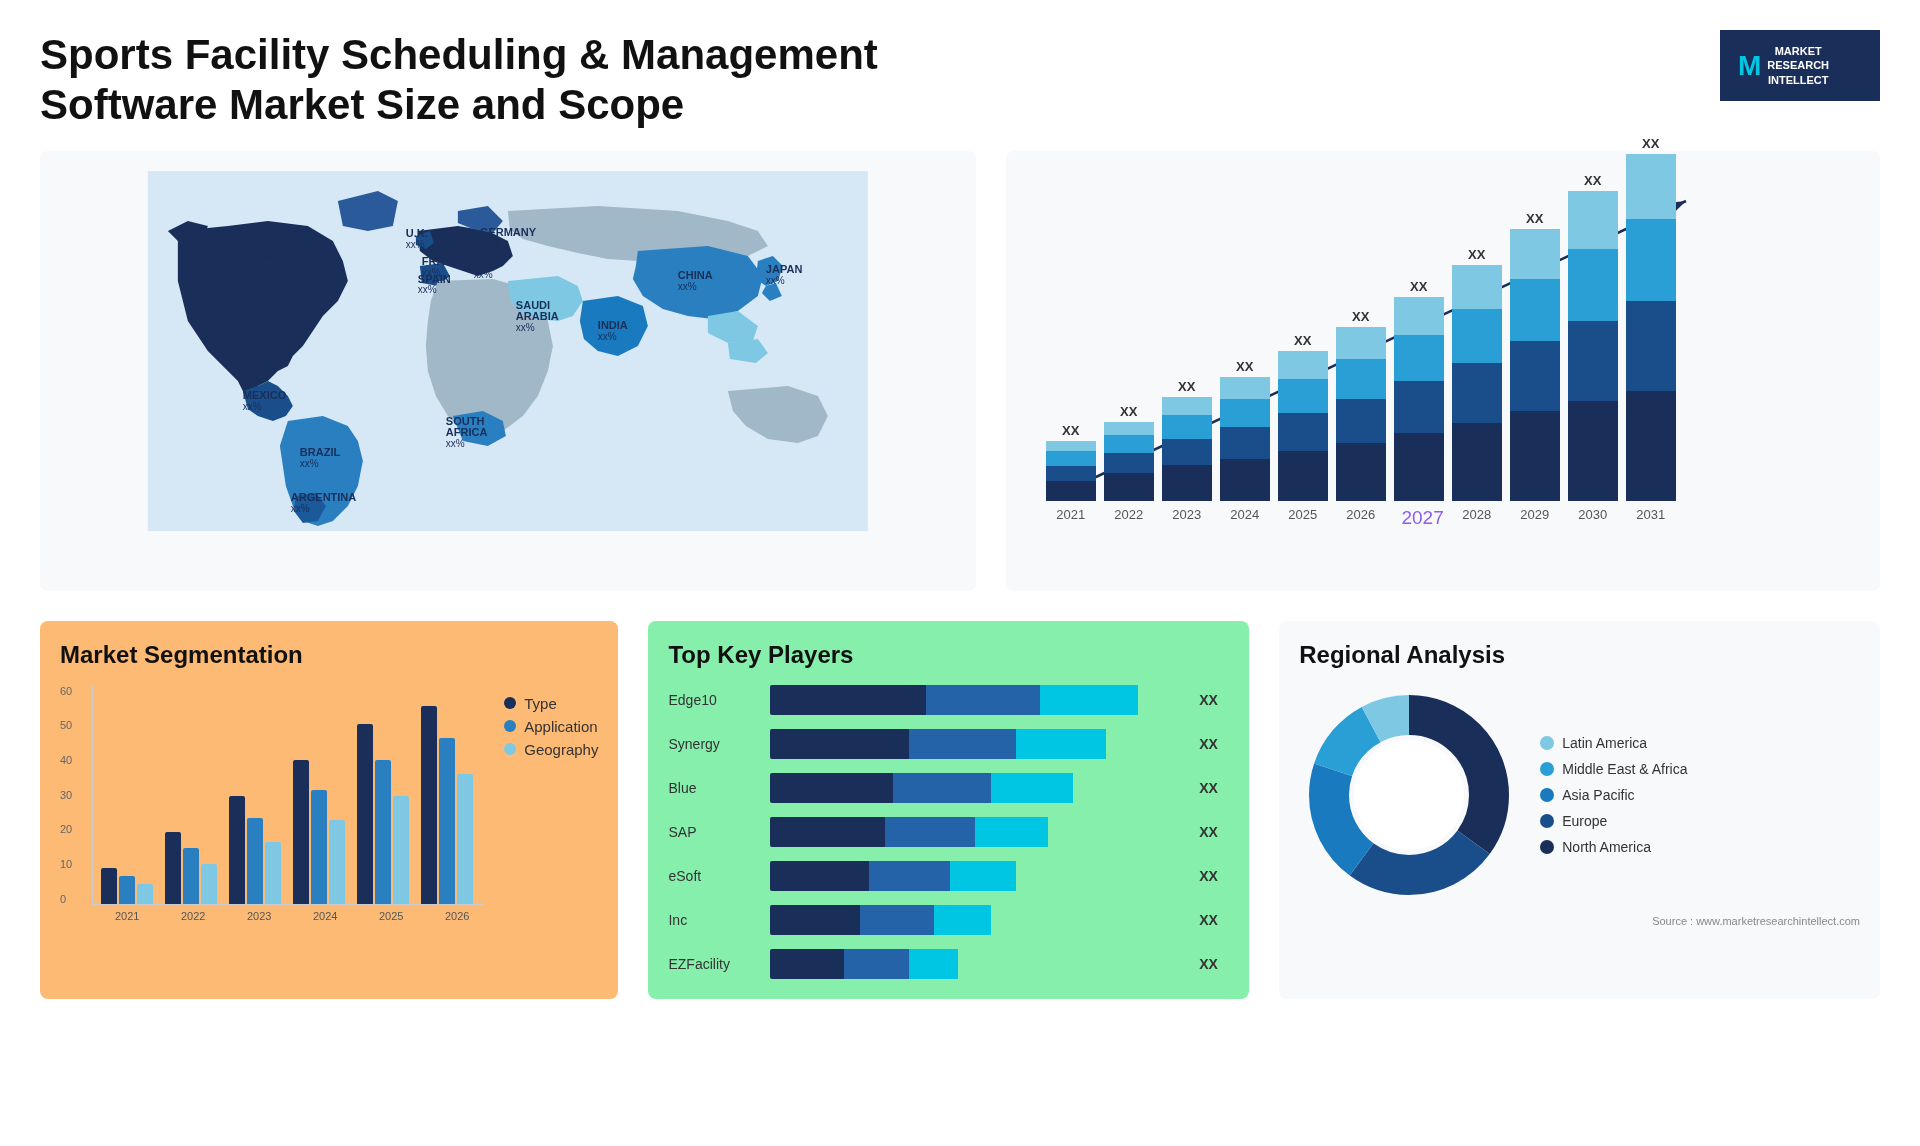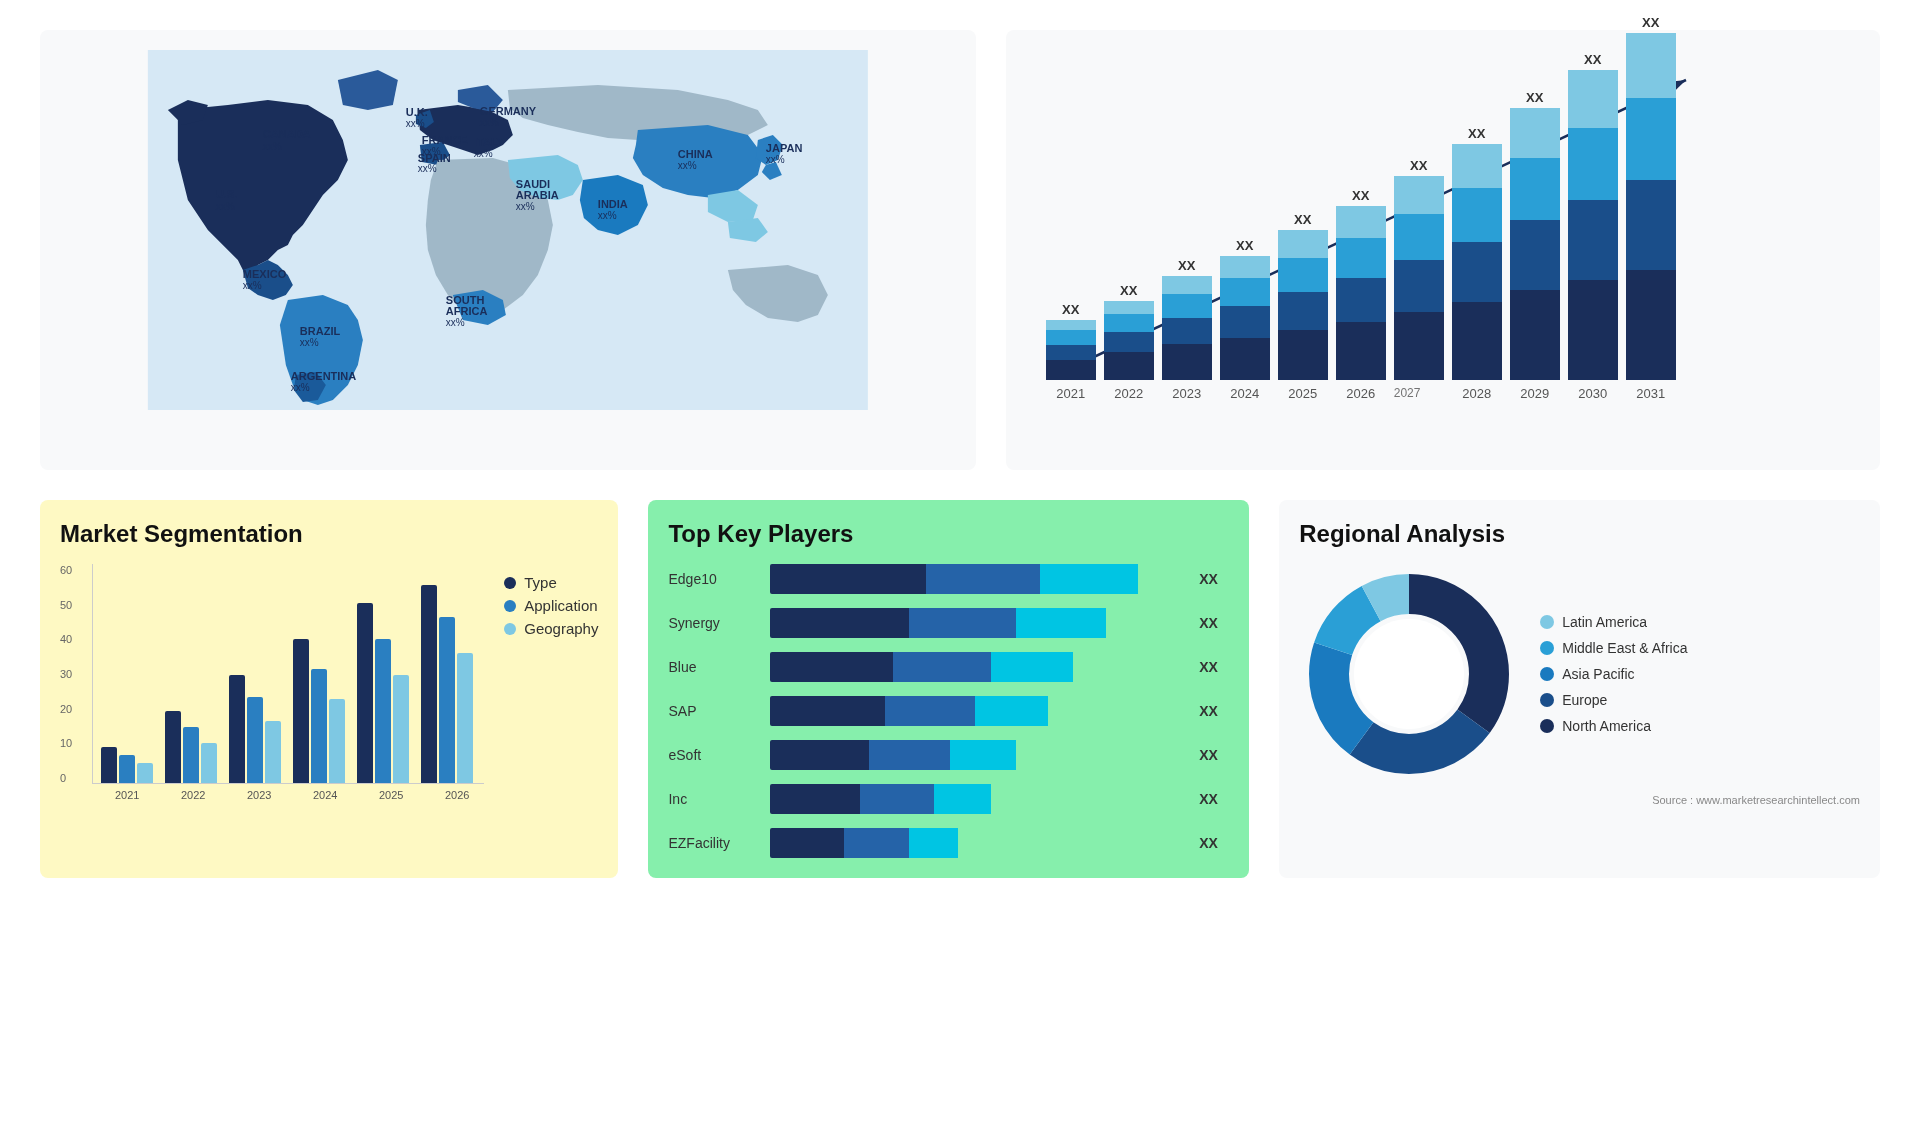--- a/index.html
+++ b/index.html
@@ -84,21 +84,21 @@
       min-height: 420px;
     }
 
     
     .bottom-row {
       display: flex;
       gap: 30px;
     }
     .segmentation-section {
       flex: 0.65;
-      background: #fef9c3;
+      background: #fdba74;
       border-radius: 8px;
       padding: 20px;
     }
     .players-section {
       flex: 0.75;
       background: #86efac;
       border-radius: 8px;
       padding: 20px;
     }
     .regional-section {
@@ -226,20 +226,35 @@
       color: #888;
       text-align: right;
       margin-top: 10px;
     }
   </style>
 </head>
 <body>
 
 <div class="page-wrapper">
 
+  <div class="header">
+    <h1 class="main-title">Sports Facility Scheduling &amp; Management Software Market Size and Scope</h1>
+    <div class="logo-area">
+      <div class="logo-box">
+        <div class="logo-top">
+          <span class="logo-m">M</span>
+          <div>
+            <div class="logo-text">MARKET</div>
+            <div class="logo-text">RESEARCH</div>
+            <div class="logo-text">INTELLECT</div>
+          </div>
+        </div>
+      </div>
+    </div>
+  </div>
 
   <div class="top-row">
 
     <div class="map-section">
       <div class="world-map-container">
         <svg width="100%" height="360" viewBox="0 0 720 360">
 
           <rect width="720" height="360" fill="#d6e8f5"></rect>
 
           <path d="M30,60 L80,55 L120,50 L160,55 L185,70 L195,90 L200,110 L190,130 L175,145 L165,160 L155,175 L145,185 L140,195 L130,200 L120,210 L110,215 L105,225 L100,230 L95,220 L90,210 L80,200 L70,190 L60,180 L50,165 L40,150 L35,130 L30,110 Z" fill="#1a2e5a"></path>
@@ -457,21 +472,21 @@
           </div>
         </div>
 
         <div style="display:flex;gap:8px;padding:0 10px;margin-top:6px;">
           <div style="width:50px;text-align:center;font-size:13px;color:#555;">2021</div>
           <div style="width:50px;text-align:center;font-size:13px;color:#555;">2022</div>
           <div style="width:50px;text-align:center;font-size:13px;color:#555;">2023</div>
           <div style="width:50px;text-align:center;font-size:13px;color:#555;">2024</div>
           <div style="width:50px;text-align:center;font-size:13px;color:#555;">2025</div>
           <div style="width:50px;text-align:center;font-size:13px;color:#555;">2026</div>
-          <div style="width:50px;text-align:left;font-size:12px;color:#737373;">2027</div>
+          <div style="width:50px;text-align:right;font-size:19px;color:#8b5cf6;">2027</div>
           <div style="width:50px;text-align:center;font-size:13px;color:#555;">2028</div>
           <div style="width:50px;text-align:center;font-size:13px;color:#555;">2029</div>
           <div style="width:50px;text-align:center;font-size:13px;color:#555;">2030</div>
           <div style="width:50px;text-align:center;font-size:13px;color:#555;">2031</div>
         </div>
       </div>
     </div>
   </div>
 
   <div class="bottom-row">

